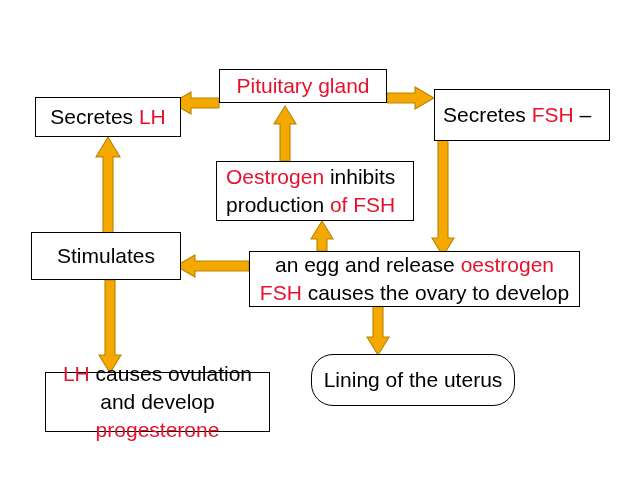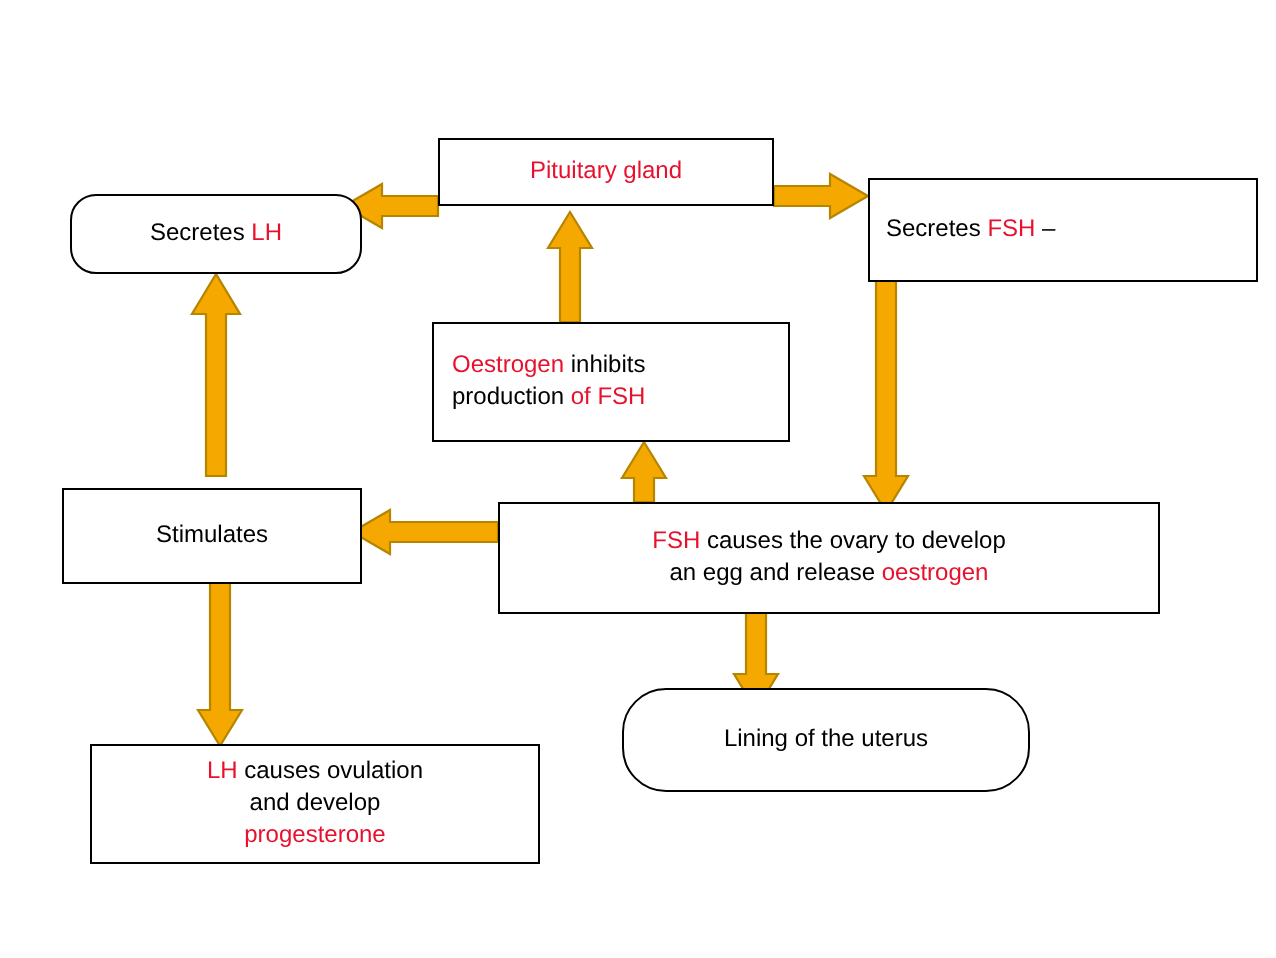--- a/index.html
+++ b/index.html
@@ -17,21 +17,21 @@
   }
   .node {
     position: absolute;
     box-sizing: border-box;
     border: 1.2px solid #000000;
     background: #ffffff;
     display: flex;
     align-items: center;
     justify-content: center;
     text-align: center;
-    font-size: 12px;
+    font-size: 21px;
     line-height: 1.32;
     color: #000000;
     z-index: 3;
     padding: 1px 4px;
   }
   .node .t { display: block; }
   .hl { color: #e8112d; }
   svg.arrows {
     position: absolute;
     left: 0;
@@ -68,53 +68,53 @@
 
     <polygon class="arrow-body" points="108,137 96,157 103,157 103,238 113,238 113,157 120,157"></polygon>
   </svg>
 
   <div class="node" style="left:219px; top:69px; width:168px; height:34px;">
     <span class="t">
       <span class="hl">Pituitary gland</span>
     </span>
   </div>
 
-  <div class="node" style="left:35px; top:97px; width:146px; height:40px;border-radius:13px;">
+  <div class="node" style="left:35px; top:97px; width:146px; height:40px;">
     <span class="t">
       <span>Secretes </span><span class="hl">LH</span>
     </span>
   </div>
 
-  <div class="node" style="left:434px; top:89px; width:195px; height:52px; justify-content:flex-start; text-align:left; padding-left:8px;">
+  <div class="node" style="left:434px; top:89px; width:176px; height:52px; justify-content:flex-start; text-align:left; padding-left:8px;">
     <span>
       <span class="t"><span>Secretes </span><span class="hl">FSH</span><span> –</span></span>
     </span>
   </div>
 
-  <div class="node" style="left:216px; top:161px; width:179px; height:60px; justify-content:flex-start; text-align:center; padding-left:9px;">
+  <div class="node" style="left:216px; top:161px; width:198px; height:60px; justify-content:flex-start; text-align:left; padding-left:9px;">
     <span>
       <span class="t"><span class="hl">Oestrogen</span><span> inhibits</span></span>
       <span class="t"><span>production </span><span class="hl">of FSH</span></span>
     </span>
   </div>
 
-  <div class="node" style="left:31px; top:232px; width:150px; height:48px;margin-top:12px;">
+  <div class="node" style="left:31px; top:232px; width:150px; height:48px;">
     <span>
       <span class="t">Stimulates</span>
     </span>
   </div>
 
   <div class="node" style="left:249px; top:251px; width:331px; height:56px;">
     <span>
+      <span class="t"><span>an egg and release </span><span class="hl">oestrogen</span></span>
       <span class="t"><span class="hl">FSH</span><span> causes the ovary to develop</span></span>
-      <span class="t"><span>an egg and release </span><span class="hl">oestrogen</span></span>
     </span>
   </div>
 
-  <div class="node" style="left:311px; top:344px; width:204px; height:52px;border-radius:22px;">
+  <div class="node" style="left:311px; top:354px; width:204px; height:52px;border-radius:22px;">
     <span>
       <span class="t">Lining of the uterus</span>
     </span>
   </div>
 
   <div class="node" style="left:45px; top:372px; width:225px; height:60px;">
     <span>
       <span class="t"><span class="hl">LH</span><span> causes ovulation</span></span>
       <span class="t">and develop</span>
       <span class="t"><span class="hl">progesterone</span></span>

